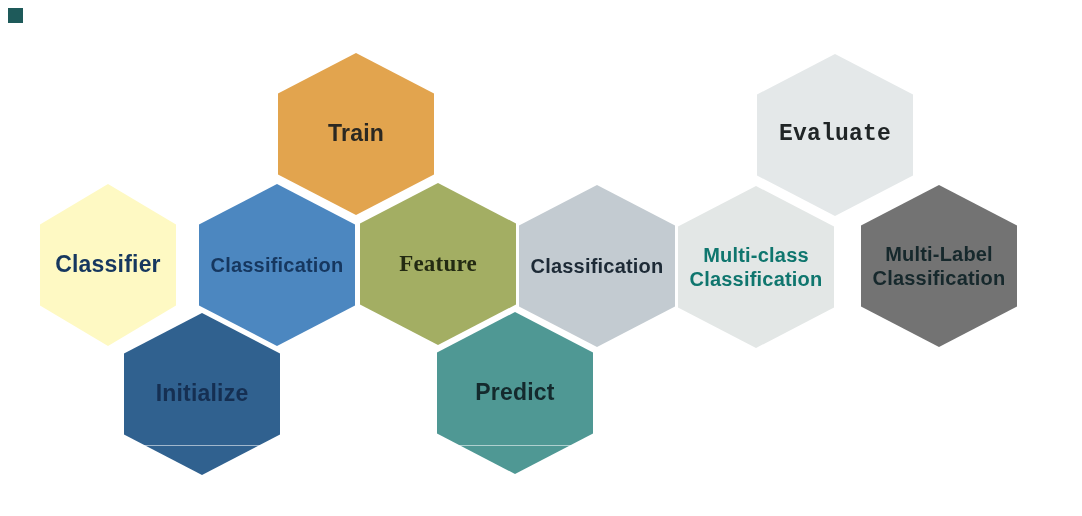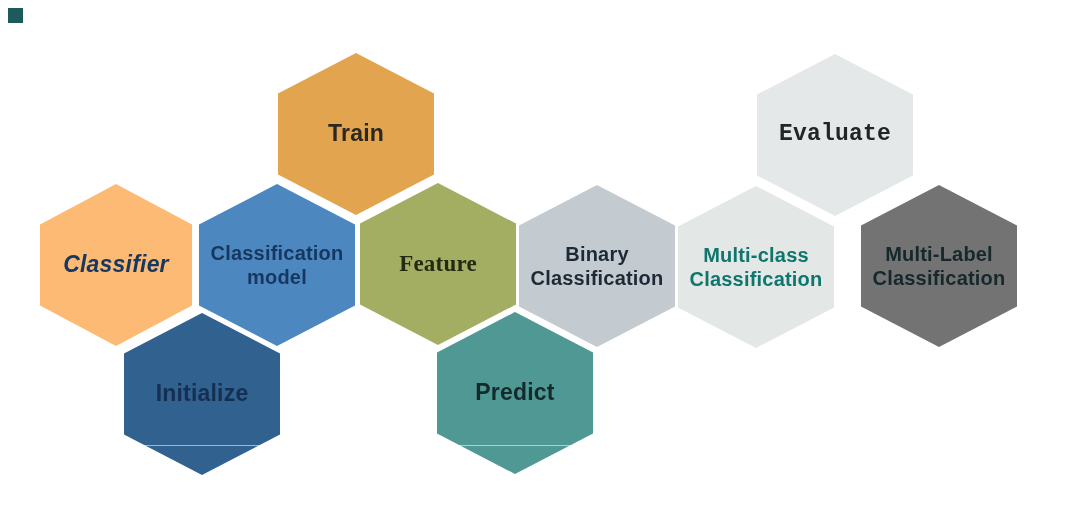--- a/index.html
+++ b/index.html
@@ -53,39 +53,37 @@
       <div class="hex" style="left: 278px; top: 53px; width: 156px; height: 162px; background: rgb(226, 164, 78);">
         <div class="hex-label" style="color: rgb(43, 40, 34); font-size: 23px;">
           <div>Train</div>
         </div>
       </div>
       <div class="hex" style="left: 757px; top: 54px; width: 156px; height: 162px; background: rgb(228, 232, 233);">
         <div class="hex-label" style="color: rgb(32, 37, 38); font-size: 23px; font-family: Liberation Mono, monospace;">
           <div>Evaluate</div>
         </div>
       </div>
-      <div class="hex" style="left: 40px; top: 184px; width: 152px; height: 162px; background: #fdba74; font-style: italic;">
+      <div class="hex" style="left: 40px; top: 184px; width: 136px; height: 162px; background: #fef9c3;">
         <div class="hex-label" style="color: rgb(22, 55, 95); font-size: 23px;">
           <div>Classifier</div>
         </div>
       </div>
       <div class="hex" style="left: 199px; top: 184px; width: 156px; height: 162px; background: rgb(76, 135, 192);">
         <div class="hex-label" style="color: rgb(22, 55, 95); font-size: 20px;">
           <div>Classification</div>
-          <div>model</div>
         </div>
       </div>
       <div class="hex" style="left: 360px; top: 183px; width: 156px; height: 162px; background: rgb(163, 174, 99);">
         <div class="hex-label" style="color: rgb(35, 42, 18); font-size: 23px; font-family: Liberation Serif, serif;">
           <div>Feature</div>
         </div>
       </div>
       <div class="hex" style="left: 519px; top: 185px; width: 156px; height: 162px; background: rgb(195, 203, 209);">
         <div class="hex-label" style="color: rgb(29, 42, 54); font-size: 20px;">
-          <div>Binary</div>
           <div>Classification</div>
         </div>
       </div>
       <div class="hex" style="left: 678px; top: 186px; width: 156px; height: 162px; background: rgb(227, 231, 230);">
         <div class="hex-label" style="color: #0f766e; font-size: 20px;">
           <div>Multi-class</div>
           <div>Classification</div>
         </div>
       </div>
       <div class="hex" style="left: 836px; top: 185px; width: 156px; height: 162px; background: #737373; margin-left: 25px;">

